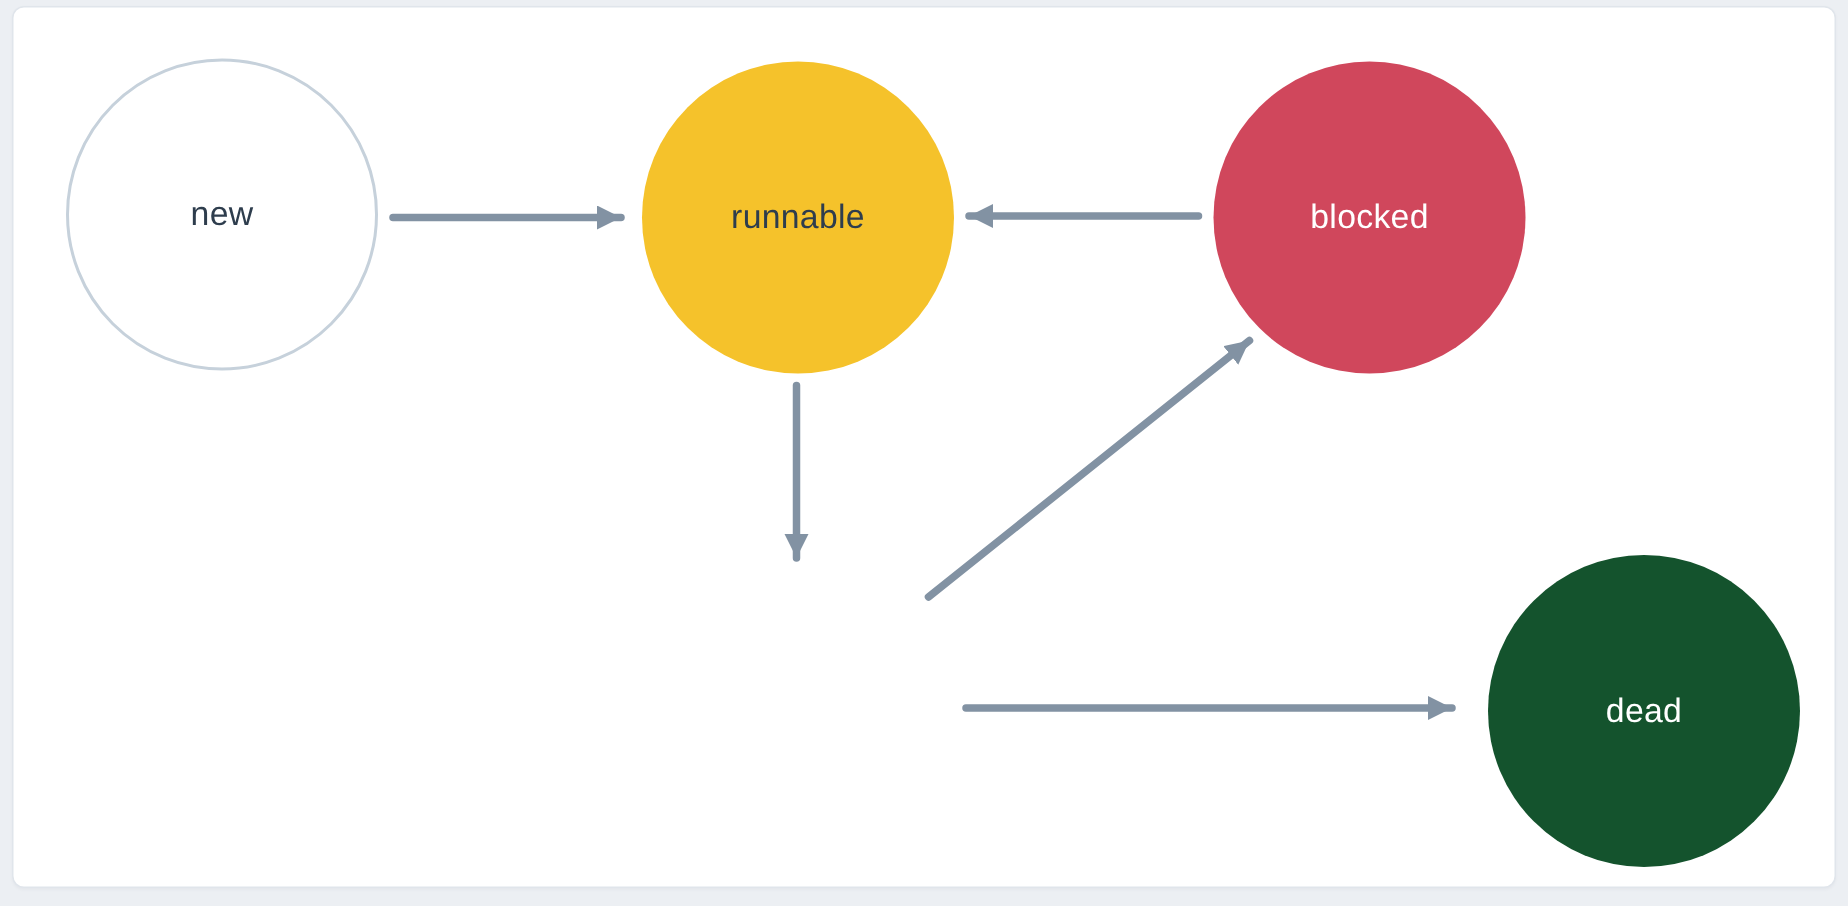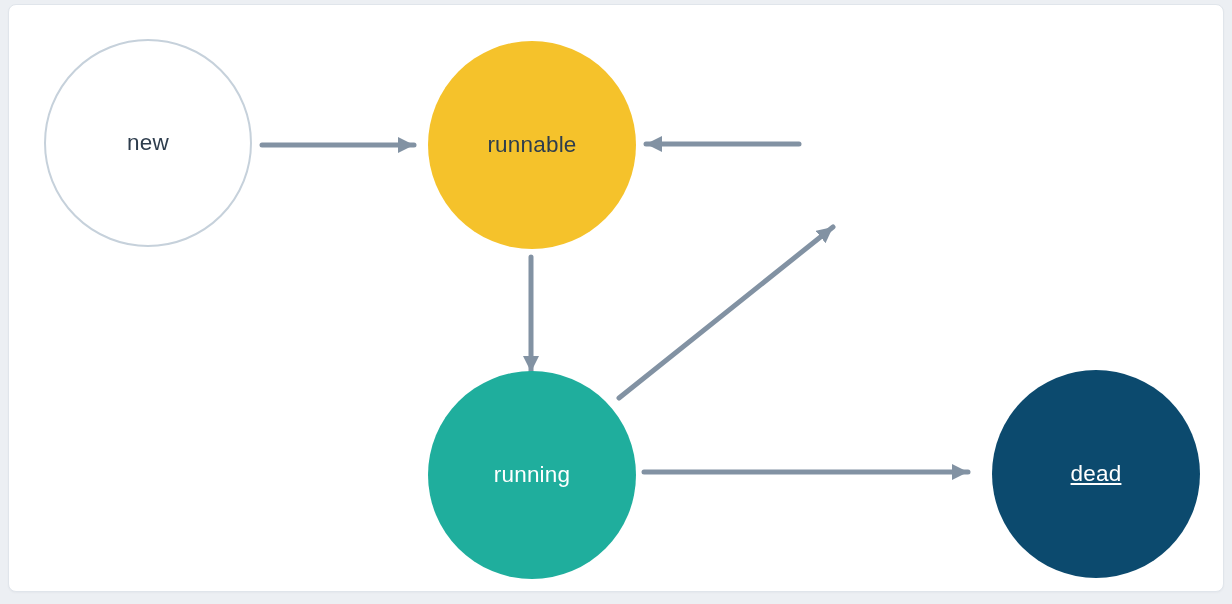--- a/index.html
+++ b/index.html
@@ -77,23 +77,23 @@
     </svg>
 
     <div class="node node-new" style="background: rgb(255, 255, 255); color: rgb(46, 61, 77); border: 2px solid rgb(198, 209, 219);">
       <span>new</span>
     </div>
 
     <div class="node node-runnable" style="background: rgb(245, 194, 43); color: rgb(46, 61, 77);">
       <span>runnable</span>
     </div>
 
-
-    <div class="node node-running" style="background: rgb(31, 174, 157); color: rgb(255, 255, 255);">
-      <span>running</span>
+    <div class="node node-blocked" style="background: rgb(208, 71, 92); color: rgb(255, 255, 255);">
+      <span>blocked</span>
     </div>
 
-    <div class="node node-dead" style="background: #0c4a6e; color: rgb(255, 255, 255); text-decoration: underline;">
+
+    <div class="node node-dead" style="background: #14532d; color: rgb(255, 255, 255);">
       <span>dead</span>
     </div>
 
   </div>
 </div>
 
 </body></html>

